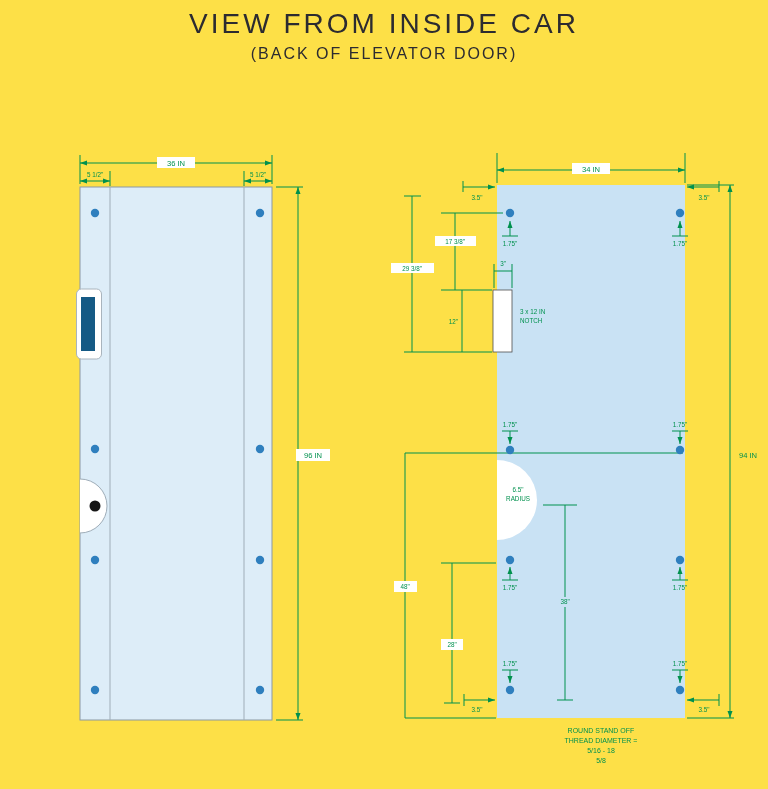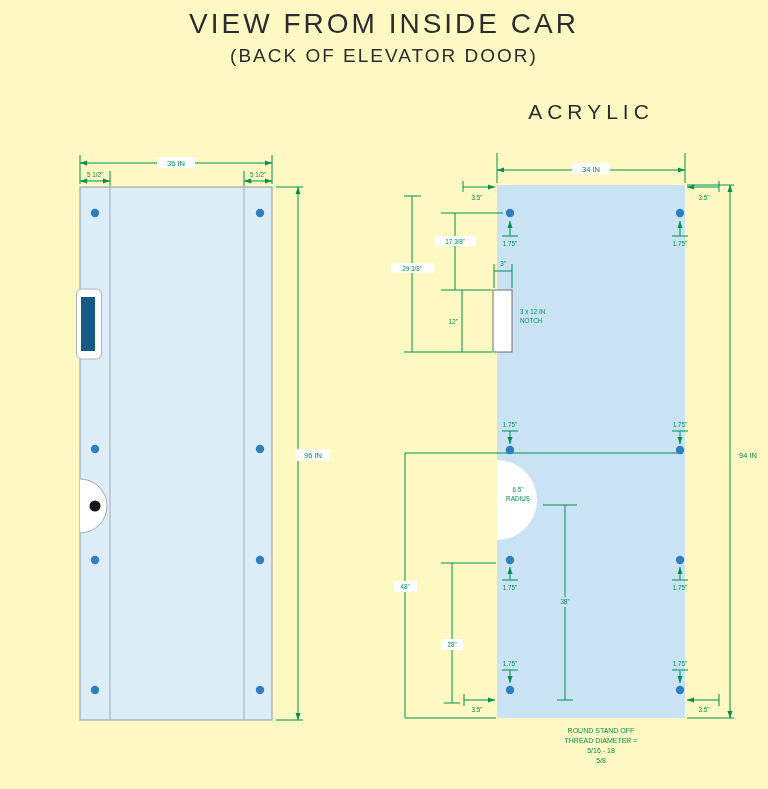--- a/index.html
+++ b/index.html
@@ -1,42 +1,41 @@
 <!DOCTYPE html>
 <html><head>
 <meta charset="utf-8">
 <style>
   * { margin:0; padding:0; box-sizing:border-box; }
   html, body { background:#ffffff; }
   body { width:768px; height:789px; position:relative; font-family:"Liberation Sans", sans-serif; }
-  .page { position:absolute; inset:0; width:768px; height:789px; background:#fef9c3; overflow:hidden; }
+  .page { position:absolute; inset:0; width:768px; height:789px; background:#fde047; overflow:hidden; }
   .title { position:absolute; top:8px; left:0; width:100%; text-align:center;
            font-size:28px; letter-spacing:3px; color:#2c2b30; font-weight:400; }
   .subtitle { position:absolute; top:45px; left:0; width:100%; text-align:center;
-              font-size:19px; letter-spacing:2px; color:#2c2b30; }
+              font-size:16px; letter-spacing:2px; color:#2c2b30; }
   .heading { position:absolute; top:100px; text-align:center; font-size:21px;
              letter-spacing:5px; color:#2c2b30; }
   #door-heading { left:80px; width:192px; }
   #acrylic-heading { left:497px; width:188px; }
   svg.diagram { position:absolute; left:0; top:0; }
   .gl { stroke:#00914e; stroke-width:1; fill:none; }
   .gt { fill:#00914e; font-size:7px; text-anchor:middle; font-family:"Liberation Sans", sans-serif; }
   .gt.s { font-size:6.3px; }
   .gt.lg { font-size:7.6px; }
   .gt.start { text-anchor:start; }
   .gt.end { text-anchor:end; }
   .bg { fill:#ffffff; stroke:none; }
 </style>
 </head>
 <body>
 
 <div class="page">
   <div class="title">VIEW FROM INSIDE CAR</div>
   <div class="subtitle">(BACK OF ELEVATOR DOOR)</div>
-  <div class="heading" id="acrylic-heading">ACRYLIC</div>
 
   <svg class="diagram" width="768" height="789" viewBox="0 0 768 789">
     <defs>
       <marker id="arr" viewBox="0 0 10 10" refX="10" refY="5" markerWidth="7" markerHeight="7" orient="auto-start-reverse">
         <path d="M0,1.4 L10,5 L0,8.6 Z" fill="#00914e"></path>
       </marker>
     </defs>
 
     <g>
       <rect x="80" y="187" width="192" height="533" fill="#ddedf8" stroke="#8b98a3" stroke-width="1"></rect>

